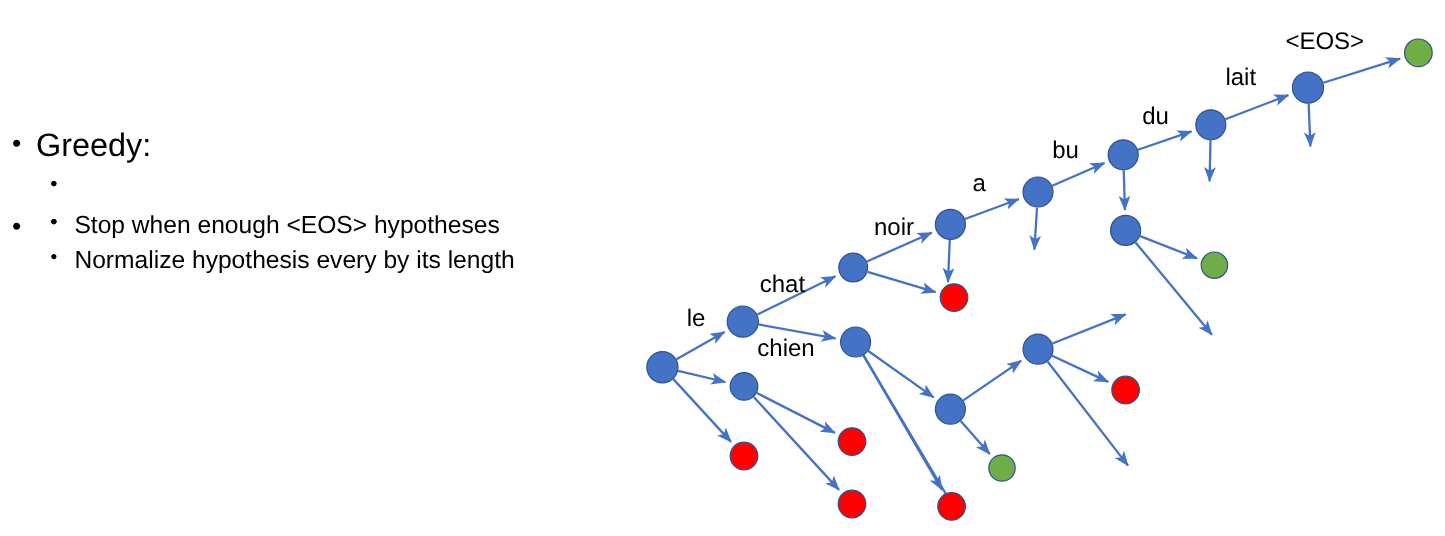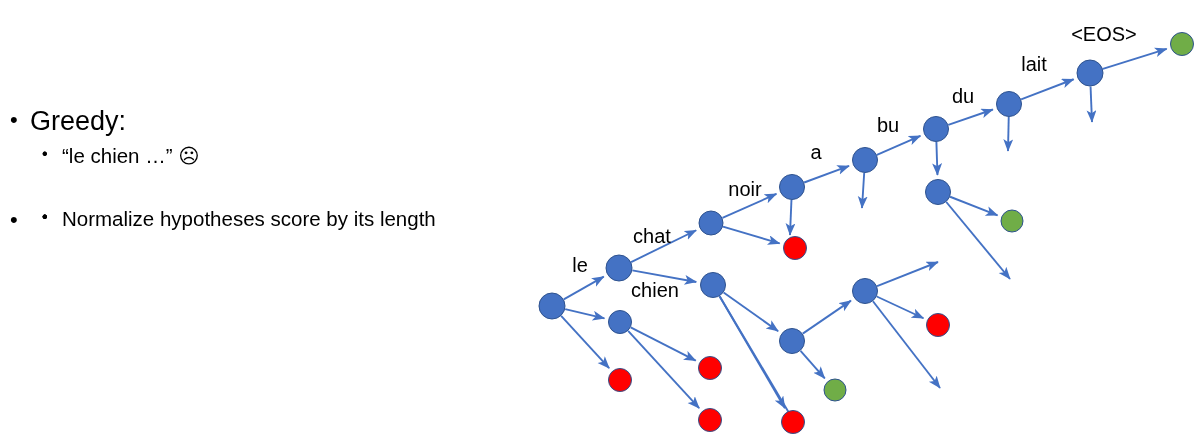--- a/index.html
+++ b/index.html
@@ -101,42 +101,42 @@
 
       <li class="top">
         <span class="b1">•</span>
         <span>Greedy:</span>
         <ul class="lvl2">
           <li class="sub">
             <span class="b2">•</span>
           </li>
           <li class="sub">
             <span class="b2">•</span>
-            <span>“le chien …” ☹</span>
           </li>
         </ul>
       </li>
 
       <li class="spacer-gap"></li>
 
       <li class="top">
         <span class="b1">•</span>
         <ul class="lvl2">
           <li class="sub">
             <span class="b2">•</span>
           </li>
           <li class="sub">
             <span class="b2">•</span>
           </li>
           <li class="sub">
             <span class="b2">•</span>
-          </li>
-          <li class="sub">
-            <span class="b2">•</span>
-            <span>Normalize hypotheses score by its length</span>
+            <span>Stop when enough &lt;EOS&gt; hypotheses</span>
+          </li>
+          <li class="sub">
+            <span class="b2">•</span>
+            <span>Normalize hypothesis every by its length</span>
           </li>
         </ul>
       </li>
 
     </ul>
   </div>
 
   <div id="diagram">
     <svg id="tree-svg" width="1204" height="447" viewBox="0 0 1204 447">
       <defs>

